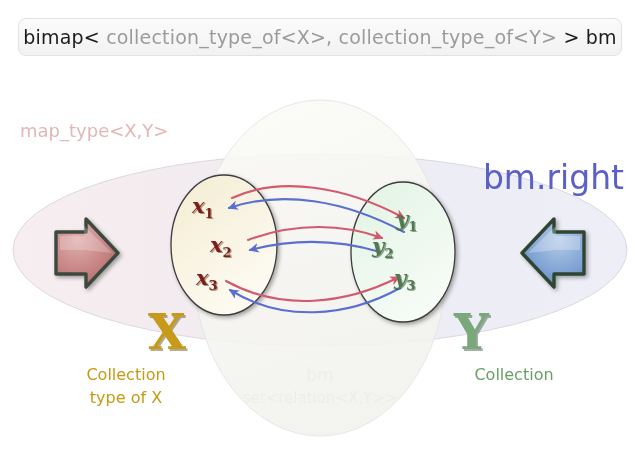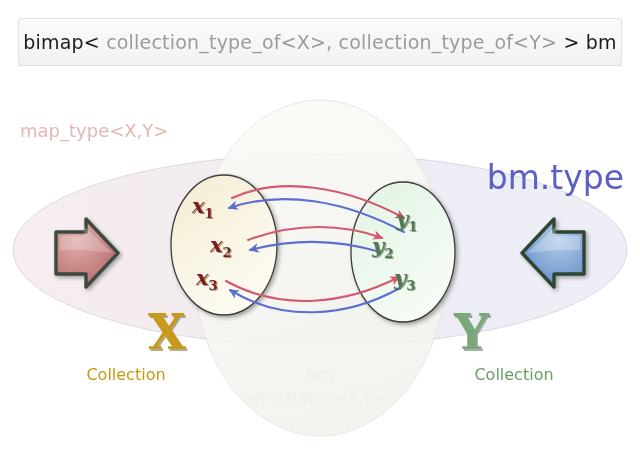--- a/index.html
+++ b/index.html
@@ -21,24 +21,24 @@
     height: 457px;
     background: #ffffff;
   }
 
   
   .sig-box {
     position: absolute;
     left: 18px;
     top: 18px;
     width: 604px;
-    height: 48px;
+    height: 38px;
     box-sizing: border-box;
     border: 1px solid #e2e2e2;
-    border-radius: 2px;
+    border-radius: 8px;
     background: linear-gradient(#fbfbfb, #f2f2f2);
     display: flex;
     align-items: center;
     justify-content: center;
   }
   .sig-text {
     font-size: 19px;
     letter-spacing: 0.2px;
     white-space: nowrap;
     font-family: "DejaVu Sans", sans-serif;
@@ -248,35 +248,36 @@
       <path d="M580,236 L556,236 L556,226 L528,253 L556,250 L580,250 Z" fill="#ffffff" fill-opacity="0.26"></path>
     </g>
   </svg>
 
   <div class="sig-box">
     <div class="sig-text"><span class="sig-strong">bimap&lt;</span><span class="sig-dim"> collection_type_of&lt;X&gt;,</span><span class="sig-dim"> collection_type_of&lt;Y&gt;</span><span class="sig-strong"> &gt; bm</span></div>
   </div>
 
   <div class="lbl maptype-left">map_type&lt;X,Y&gt;</div>
 
-  <div class="lbl bmright">bm.type</div>
+  <div class="lbl bmright">bm.right</div>
 
   <div class="elem elem-x x1"><span>x</span><span class="sub">1</span></div>
   <div class="elem elem-x x2"><span>x</span><span class="sub">2</span></div>
   <div class="elem elem-x x3"><span>x</span><span class="sub">3</span></div>
 
   <div class="elem elem-y y1"><span>y</span><span class="sub">1</span></div>
   <div class="elem elem-y y2"><span>y</span><span class="sub">2</span></div>
   <div class="elem elem-y y3"><span>y</span><span class="sub">3</span></div>
 
   <div class="lbl glyph-x">X</div>
   <div class="lbl glyph-y">Y</div>
 
   <div class="cap cap-x">
     <div>Collection</div>
+    <div>type of X</div>
   </div>
 
   <div class="cap cap-mid">
     <div class="line1">bm</div>
     <div class="line2">set&lt;relation&lt;X,Y&gt;&gt;</div>
   </div>
 
   <div class="cap cap-y">
     <div>Collection</div>
   </div>

